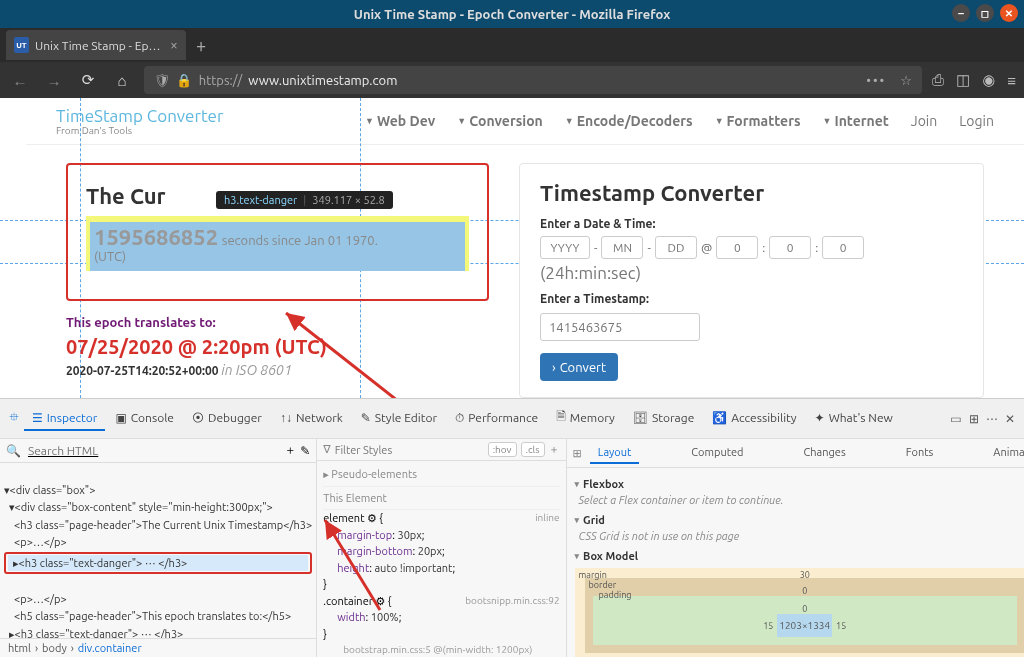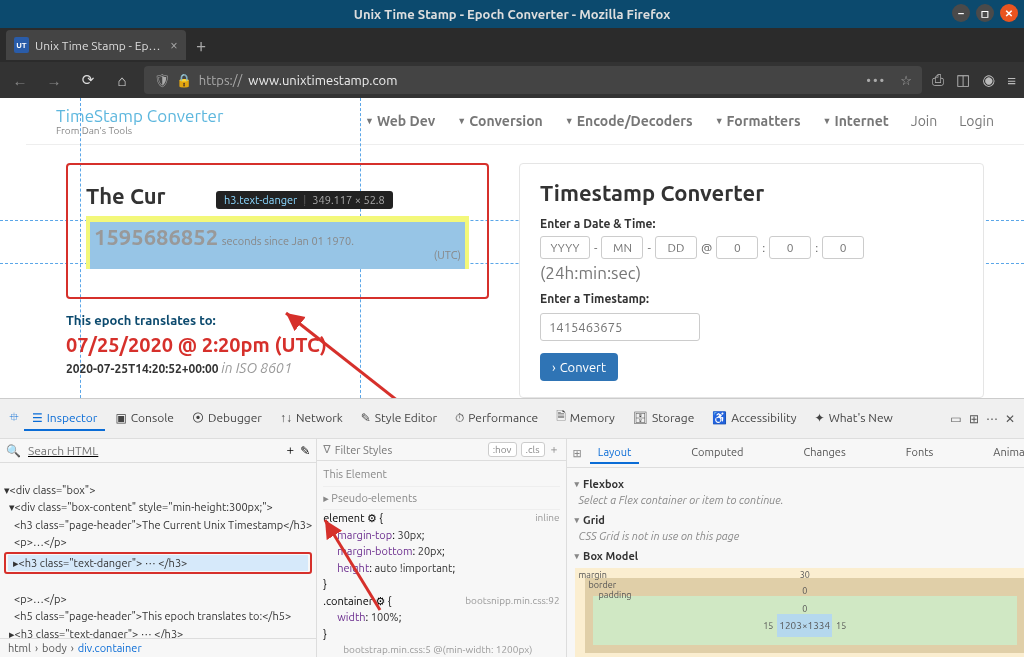--- a/index.html
+++ b/index.html
@@ -39,26 +39,26 @@
 
 .content-row { display: flex; padding: 18px 40px; gap: 30px; position:relative; }
 .col-left { flex: 1; position:relative; }
 .col-right { flex: 1; background: #fff; border:1px solid #e5e5e5; border-radius: 4px; padding: 16px 20px; }
 
 .left-box { position:relative; border: 2px solid #d6302b; border-radius:4px; padding: 18px 18px 28px 18px; }
 .h-title { font-size: 22px; font-weight:600; color:#333; }
 .yellow-band { background: #f3f87a; padding: 6px 4px 0 4px; margin-top: 8px; }
 .blue-sel { background: #97c5e6; padding: 2px 4px 8px 4px; }
 .ts { font-size: 22px; font-weight:700; color: #999; }
-.ts-sub { font-size: 11px; color: #888; text-align: right; }
+.ts-sub { font-size: 13px; color: #888; }
 .tooltip { position:absolute; top: 26px; left:148px; background:#222; color:#aaa; font-size:11px; padding:3px 8px; border-radius:3px; font-family: monospace; display:flex; gap:6px; }
 .tooltip .sel { color:#8bd8ff; }
 .tooltip::after { content:""; position:absolute; bottom:-5px; left:50%; border:5px solid transparent; border-top-color:#222; }
 
-.epoch-label { font-size:13px; font-weight:600; margin-top: 14px; color:#0c4a6e;}
+.epoch-label { font-size:13px; font-weight:600; margin-top: 14px; color:#701a75;}
 .datered { color:#d6302b; font-size:20px; font-weight:700; margin-top:6px; }
 .iso { font-size:12px; color:#333; margin-top:4px; }
 .iso-note { color:#999; font-size:14px;font-style:italic; }
 
 .right-title { font-size: 22px; font-weight:600; color:#333; margin-bottom:12px;}
 .form-label { font-size:12px; font-weight:600; margin:10px 0 6px; color:#333;}
 .date-inputs { display:flex; gap:4px; align-items:center; font-size:12px; color:#666;}
 .date-inputs input { width:42px; padding:4px; border:1px solid #ccc; border-radius:3px; font-size:12px; text-align:center; color:#888;}
 .date-inputs input.y { width:50px; }
 .tiny { font-size:17px; color:#777; margin-top:4px; }
@@ -316,22 +316,22 @@
 
     <div class="dt-styles">
       <div class="filter-row">
         <span>∇</span>
         <input style="flex: 1 1 0%; border: none; background: transparent; font-size: 11px; outline: none;" placeholder="Filter Styles">
         <span class="pill">:hov</span>
         <span class="pill">.cls</span>
         <span>＋</span>
       </div>
       <div class="styles-body">
+        <div class="sec">▸ <span>Pseudo-elements</span></div>
         <div class="sec">This Element</div>
-        <div class="sec">▸ <span>Pseudo-elements</span></div>
         <div><span>element</span> ⚙ {<span class="src">inline</span></div>
         <div class="prop"><span class="pn">margin-top</span>: <span class="pv">30px</span>;</div>
         <div class="prop"><span class="pn">margin-bottom</span>: <span class="pv">20px</span>;</div>
         <div class="prop"><span class="pn">height</span>: <span class="pv">auto !important</span>;</div>
         <div>}</div>
         <div><span>.container</span> ⚙ {<span class="src">bootsnipp.min.css:92</span></div>
         <div class="prop"><span class="pn">width</span>: <span class="pv">100%</span>;</div>
         <div>}</div>
         <div class="src" style="float:none;margin-left:20px;">bootstrap.min.css:5 @(min-width: 1200px)</div>
 

